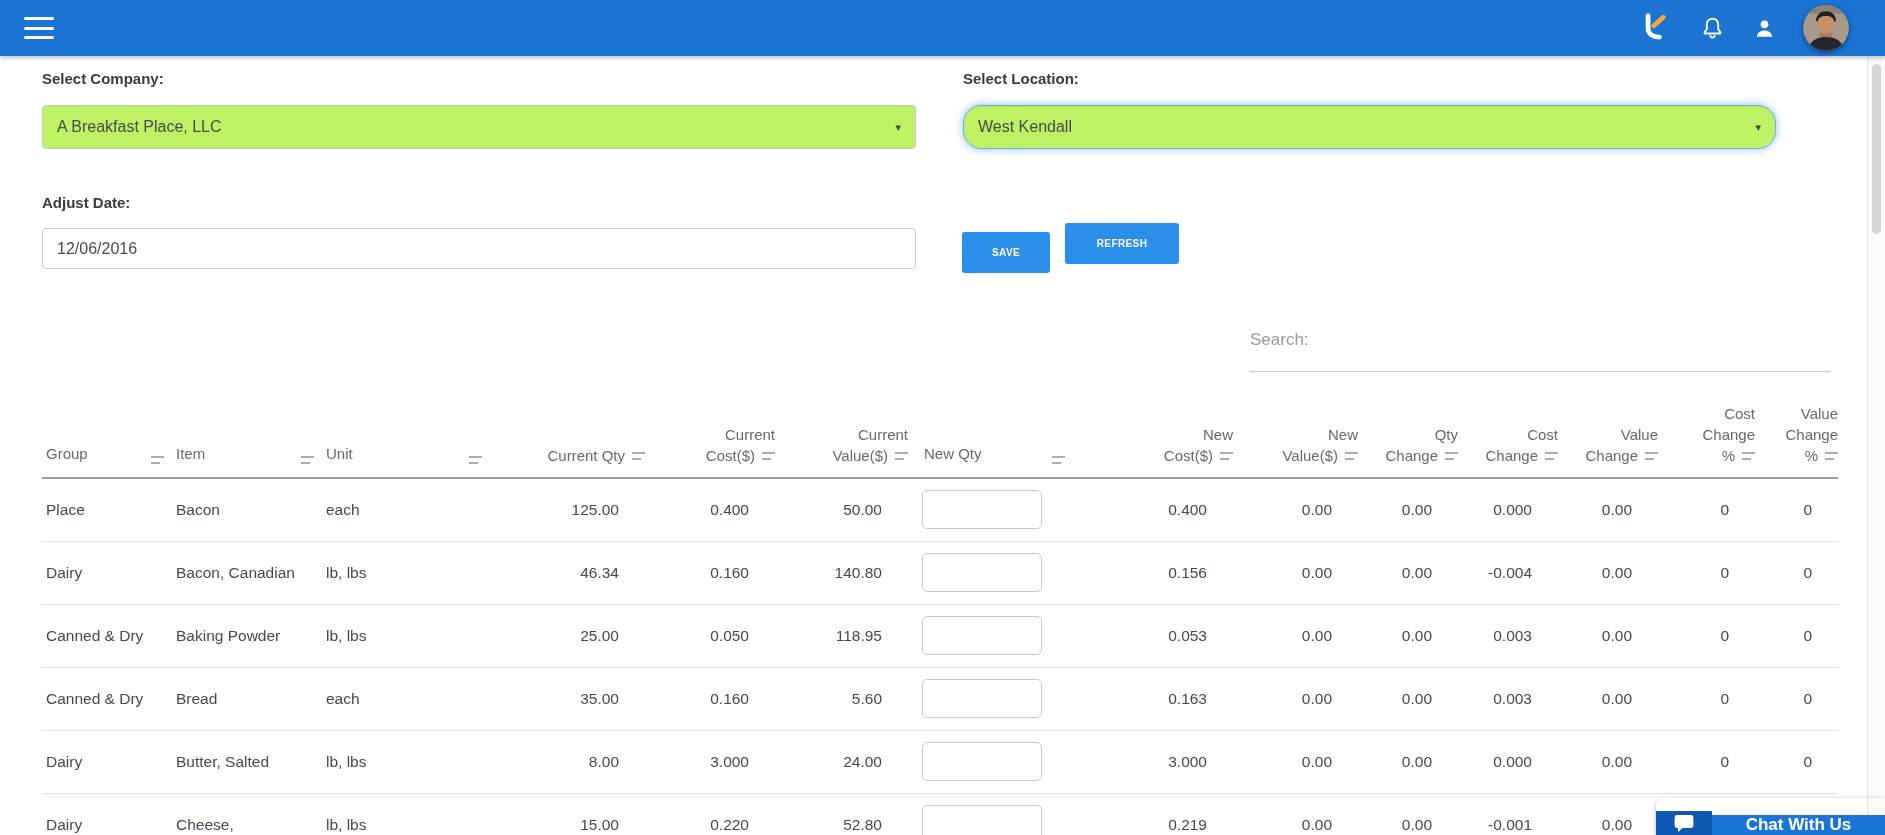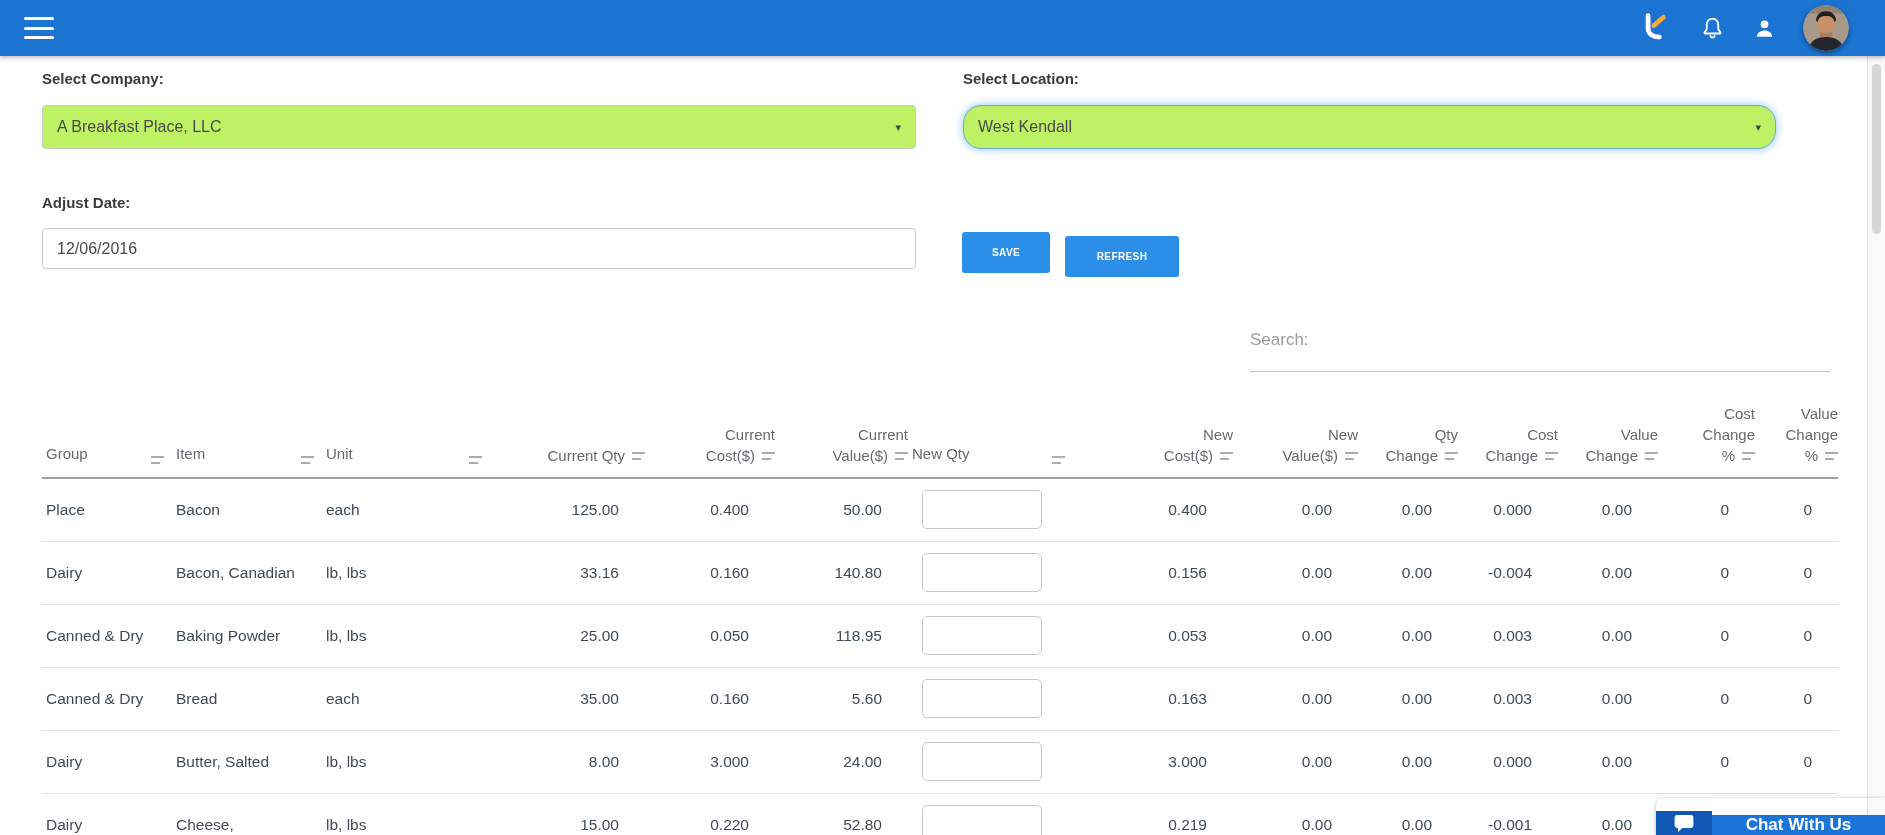--- a/index.html
+++ b/index.html
@@ -49,21 +49,21 @@
     border-bottom:2px solid #9e9e9e; font-weight:normal; font-size:15px; color:#66696e; }
   .th-label { white-space:pre-line; line-height:21px; }
   .sort-icon { display:inline-block; width:13px; height:9px; position:relative;
     margin-left:7px; flex:0 0 auto; }
   .sort-icon::before { content:""; position:absolute; top:1px; left:0; width:13px; height:2px; background:#a9adb2; }
   .sort-icon::after  { content:""; position:absolute; bottom:0; left:0; width:9px;  height:2px; background:#a9adb2; }
   .h-flex .th-inner { display:flex; justify-content:space-between; align-items:flex-end;
     padding:0 8px 2px 4px; }
   .h-num { text-align:right; }
   .h-num .sort-icon { margin-bottom:1px; }
-  .h-newqty .th-inner { padding-right:38px; }
+  .h-newqty .th-inner { padding-right:38px;margin-left:12px; }
   .grid tbody tr { height:63px; border-bottom:1px solid #e2e2e2; }
   .grid tbody td { font-size:15.5px; color:#3e4b57; vertical-align:middle; }
   .c-l { text-align:left; padding-left:4px; }
   .c-n { text-align:right; padding-right:26px; }
   .c-q { padding-left:14px; }
   .qty-input { position:relative; z-index:4; width:120px; height:39px; border:1px solid #c9c9c9;
     border-radius:5px; background:#fff; outline:none; padding:0 8px; font-size:15px; color:#3e4b57;
     font-family:"Liberation Sans", sans-serif; }
 
   
@@ -146,21 +146,21 @@
   </div>
   <div class="select-box focused" style="left:963px; top:105px; width:813px;border-radius:18px;">
     <span>West Kendall</span>
     <span class="caret">▾</span>
   </div>
 
   <div class="field-label" style="left:42px; top:194px;">Adjust Date:</div>
   <input class="text-input" style="left: 42px; top: 228px; width: 874px;" type="text" value="12/06/2016">
 
   <button class="btn" style="left:962px; top:232px; width:88px;">SAVE</button>
-  <button class="btn" style="left:1065px; top:236px; width:114px;">REFRESH</button>
+  <button class="btn" style="left:1065px; top:223px; width:114px;">REFRESH</button>
 
   <div class="search-wrap">
     <span class="search-label">Search:</span>
     <input class="search-input" type="text" value="" style="">
   </div>
 
   <table class="grid">
     <colgroup>
       <col style="width:130px">
         <col style="width:150px">
@@ -250,21 +250,21 @@
           <td class="c-n">0.00</td>
           <td class="c-n">0.000</td>
           <td class="c-n">0.00</td>
           <td class="c-n">0</td>
           <td class="c-n">0</td>
         </tr>
         <tr>
           <td class="c-l">Dairy</td>
           <td class="c-l">Bacon, Canadian</td>
           <td class="c-l">lb, lbs</td>
-          <td class="c-n">33.16</td>
+          <td class="c-n">46.34</td>
           <td class="c-n">0.160</td>
           <td class="c-n">140.80</td>
           <td class="c-q"><input type="text" class="qty-input" style=""></td>
           <td class="c-n">0.156</td>
           <td class="c-n">0.00</td>
           <td class="c-n">0.00</td>
           <td class="c-n">-0.004</td>
           <td class="c-n">0.00</td>
           <td class="c-n">0</td>
           <td class="c-n">0</td>

